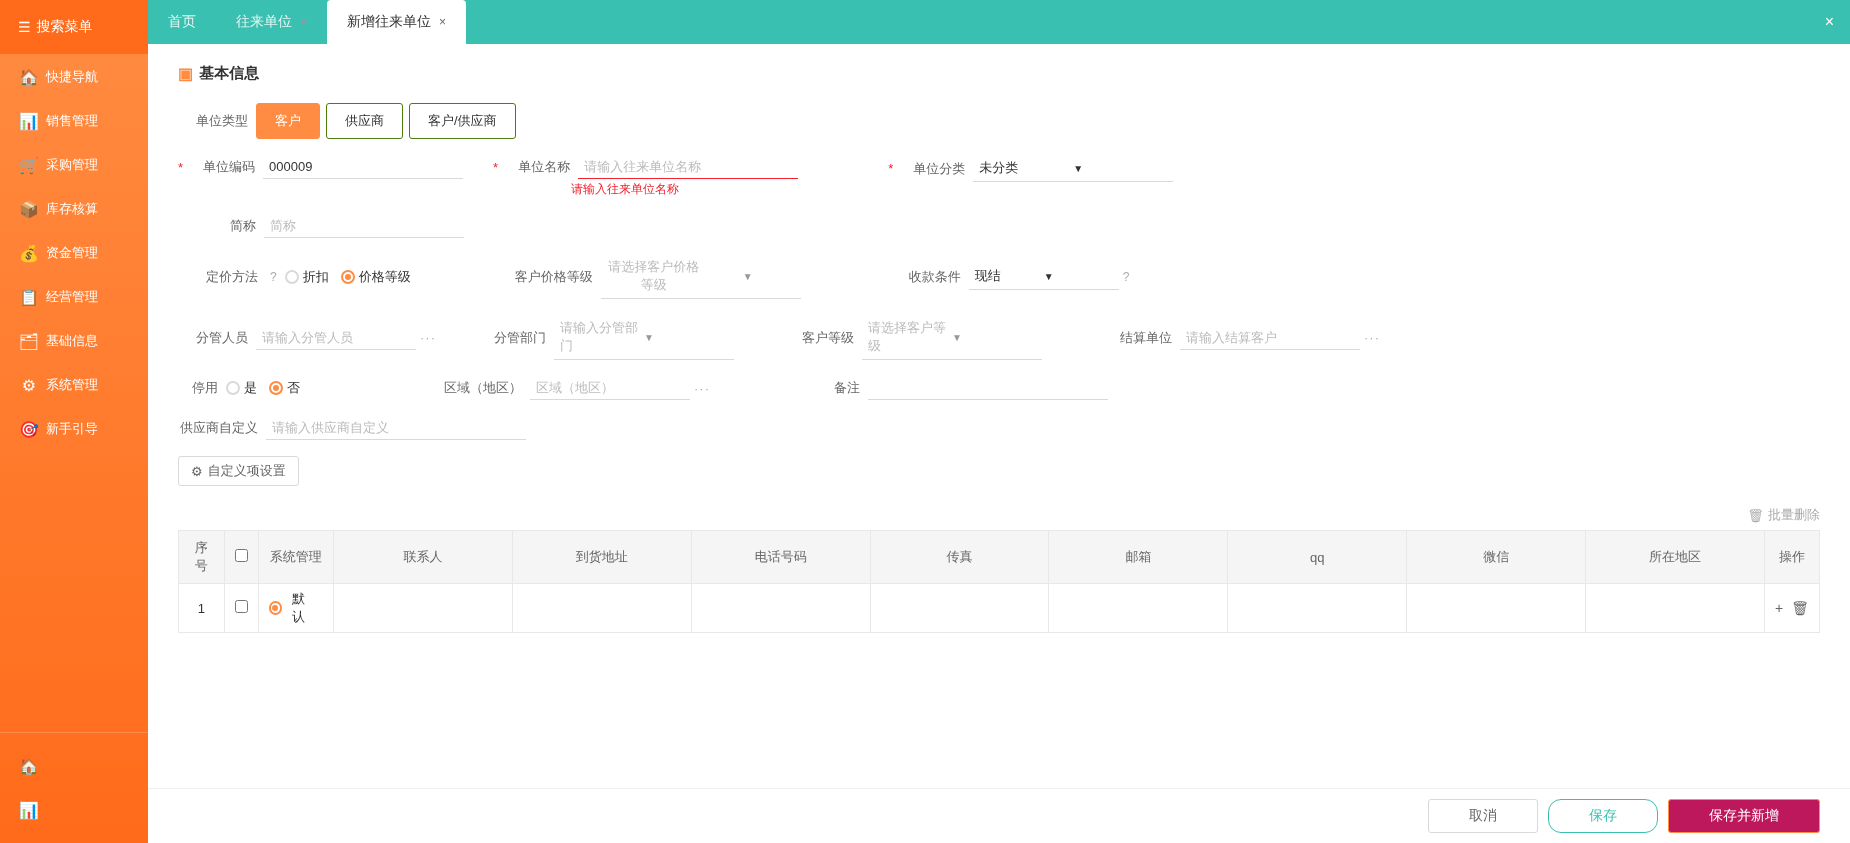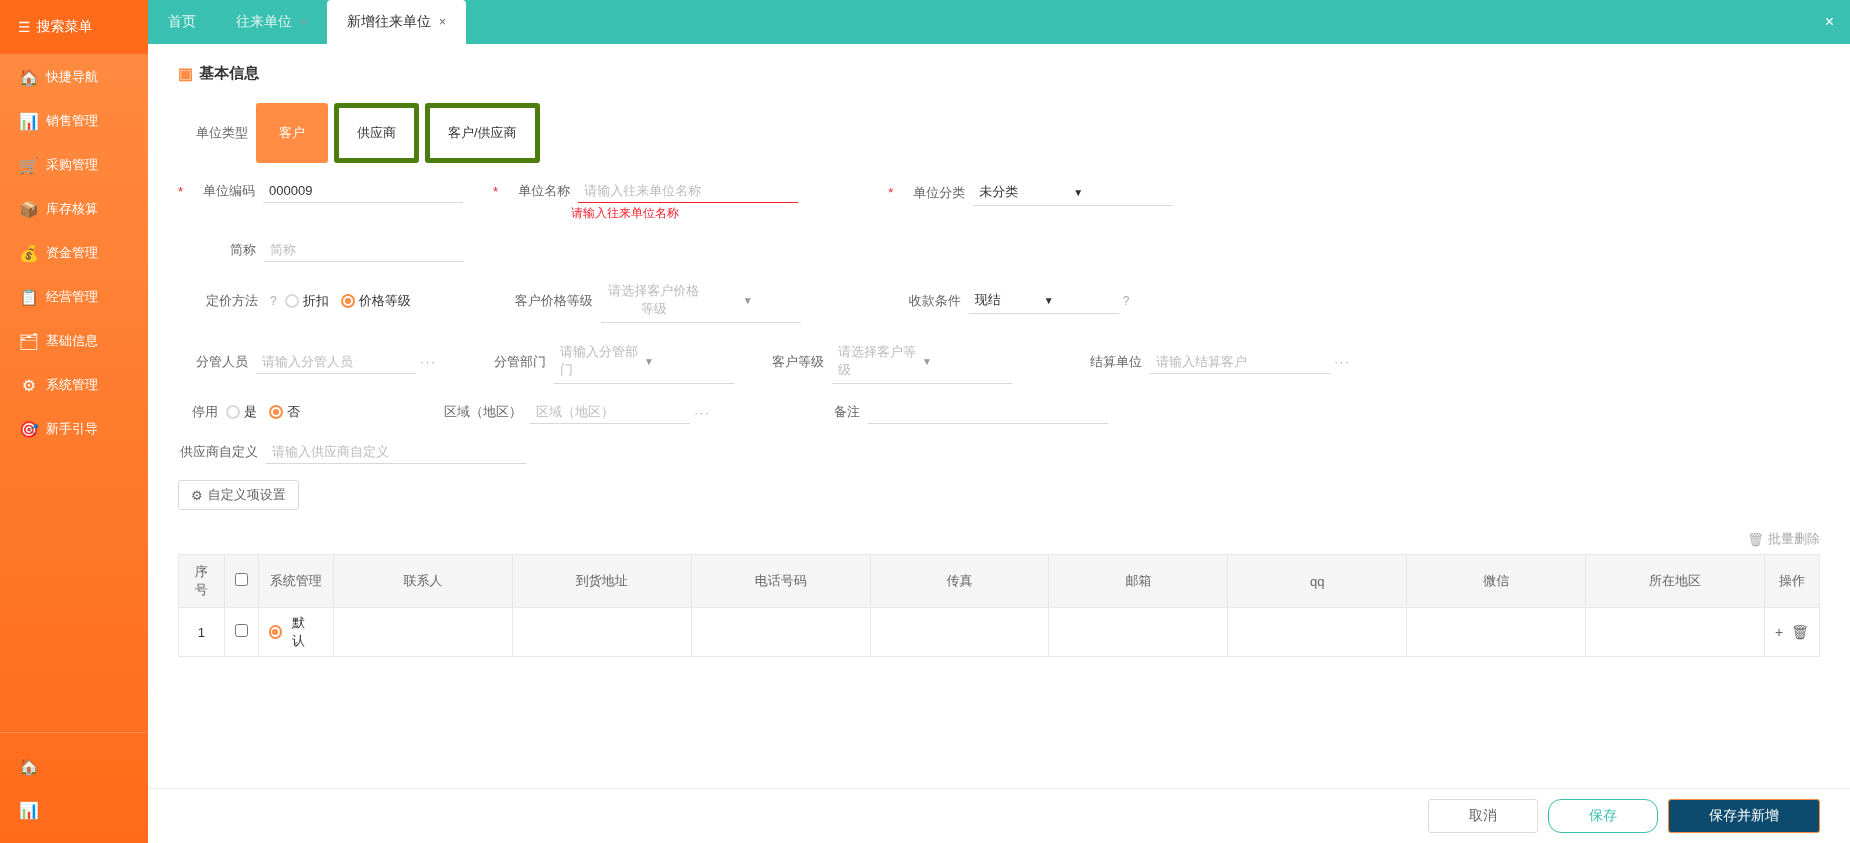--- a/index.html
+++ b/index.html
@@ -92,21 +92,21 @@
       border: none; border-bottom: 1px solid #d9d9d9; padding: 4px 6px; outline: none;
       width: 180px; font-size: 13px; color: #333; background: transparent;
     }
     .field-input::placeholder { color: #bbb; }
     .field-input.error-input { border-bottom: 1px solid #f5222d; }
     .error-msg { color: #f5222d; font-size: 12px; margin-top: 2px; margin-left: 78px; }
 
     .unit-type-row { display: flex; align-items: center; margin-bottom: 16px; }
     .unit-type-label { color: #666; margin-right: 8px; min-width: 70px; text-align: right; }
     .type-btn {
-      padding: 16px 18px; border: 5px solid #4d7c0f; background: white; cursor: pointer;
+      padding: 8px 18px; border: 1px solid #4d7c0f; background: white; cursor: pointer;
       font-size: 13px; color: #333; margin-right: 6px; border-radius: 3px;
     }
     .type-btn.active { background: #ff8c42; border-color: #ff8c42; color: white; }
 
     .select-field {
       display: flex; align-items: center; border-bottom: 1px solid #d9d9d9;
       padding: 4px 6px; width: 180px; cursor: pointer; position: relative;
     }
     .select-field span { flex: 1; color: #bbb; font-size: 13px; }
     .select-field .chevron { color: #999; font-size: 10px; }
@@ -153,21 +153,21 @@
     .footer-bar {
       display: flex; align-items: center; justify-content: flex-end;
       padding: 10px 30px; background: white; border-top: 1px solid #f0f0f0;
       gap: 10px;
     }
     .footer-btn {
       padding: 7px 40px; border-radius: 3px; cursor: pointer; font-size: 14px; border: 1px solid;
     }
     .btn-cancel { background: white; border-color: #d9d9d9; color: #666; }
     .btn-save { background: white; border-color: #3ac0b0; color: #3ac0b0; border-radius: 13px; }
-    .btn-save-new { background: #0c4a6e; border-color: #ff8c42; color: white; }
+    .btn-save-new { background: #be185d; border-color: #ff8c42; color: white; }
 
     .custom-settings-btn {
       display: flex; align-items: center; padding: 5px 12px; border: 1px solid #d9d9d9;
       border-radius: 3px; cursor: pointer; color: #666; font-size: 13px; width: fit-content; margin-bottom: 16px;
     }
     .custom-settings-btn .gear { margin-right: 5px; }
   </style>
 </head>
 <body>
 
@@ -326,21 +326,21 @@
         <input class="field-input" type="text" style="width: 160px;" placeholder="请输入分管人员">
         <span class="dots-btn">···</span>
       </div>
       <div class="form-field" style="margin-left:20px;">
         <span class="field-label" style="min-width:60px;">分管部门</span>
         <div class="select-field" style="width:180px;">
           <span>请输入分管部门</span>
           <span class="chevron">▼</span>
         </div>
       </div>
-      <div class="form-field" style="">
+      <div class="form-field" style="margin-left:30px;">
         <span class="field-label" style="min-width:60px;">客户等级</span>
         <div class="select-field" style="width:180px;">
           <span>请选择客户等级</span>
           <span class="chevron">▼</span>
         </div>
       </div>
       <div class="form-field" style="margin-left:30px;">
         <span class="field-label" style="min-width:70px;">结算单位</span>
         <input class="field-input" type="text" style="width: 180px;" placeholder="请输入结算客户">
         <span class="dots-btn">···</span>

